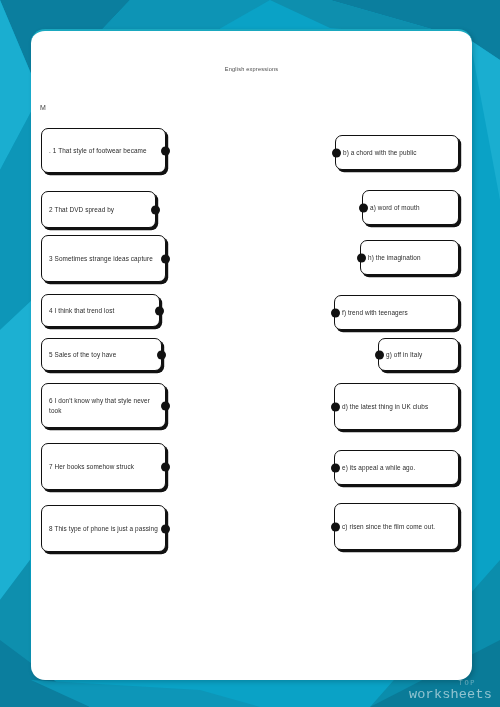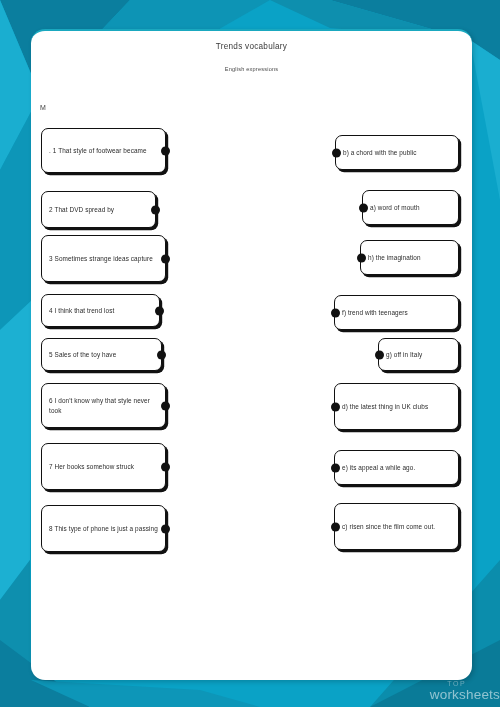--- a/index.html
+++ b/index.html
@@ -96,25 +96,26 @@
     background: #111111;
     top: 50%;
     transform: translateY(-50%);
   }
   .knob.right { right: -4.5px; }
   .knob.left  { left: -4.5px; }
 
   
   #watermark {
     position: absolute;
-    right: 0;
+    right: 8px;
     bottom: 4px;
-    text-align: center;
+    text-align: right;
     z-index: 3;
     pointer-events: none;
+    font-family: Liberation Mono, monospace;
   }
   #watermark-top {
     font-size: 7px;
     color: rgba(255,255,255,0.38);
     letter-spacing: 1.6px;
     line-height: 1;
     margin-right: 16px;
   }
   #watermark-main {
     font-size: 13.5px;
@@ -137,21 +138,20 @@
   <polygon points="0,640 90,707 0,707" fill="#0b7e9e"></polygon>
   <polygon points="90,707 31,680 200,690 260,707" fill="#0d96b8"></polygon>
   <polygon points="330,0 500,0 500,60 470,40" fill="#0b7e9e"></polygon>
   <polygon points="270,0 330,0 470,40 330,28" fill="#0e8fae"></polygon>
   <polygon points="470,40 500,60 500,200" fill="#1aaed0"></polygon>
   <polygon points="500,560 500,707 370,707" fill="#0b8dac"></polygon>
   <polygon points="370,707 500,707 500,640" fill="#0a7b98"></polygon>
 </svg>
 
 <div id="worksheet-card">
-  <div id="title">Trends vocabulary</div>
   <div id="subtitle">English expressions</div>
   <div id="section-label">M</div>
 </div>
 
 <div id="boxes-layer" style="position:absolute;inset:0;z-index:3;">
     <div class="match-box" style="left: 41px; top: 128px; width: 125px; height: 45px;">
       <div class="box-text">. 1 That style of footwear became</div>
       <div class="knob right"></div>
     </div>
     <div class="match-box" style="left: 41px; top: 191px; width: 115px; height: 37px;">

